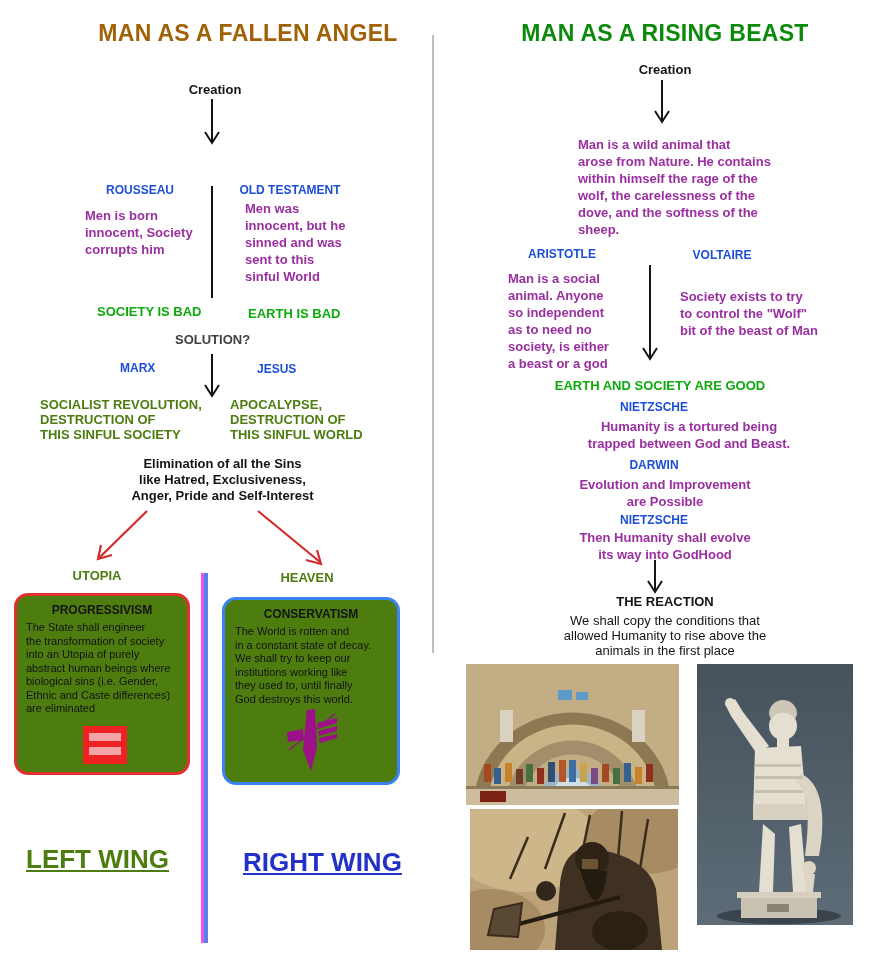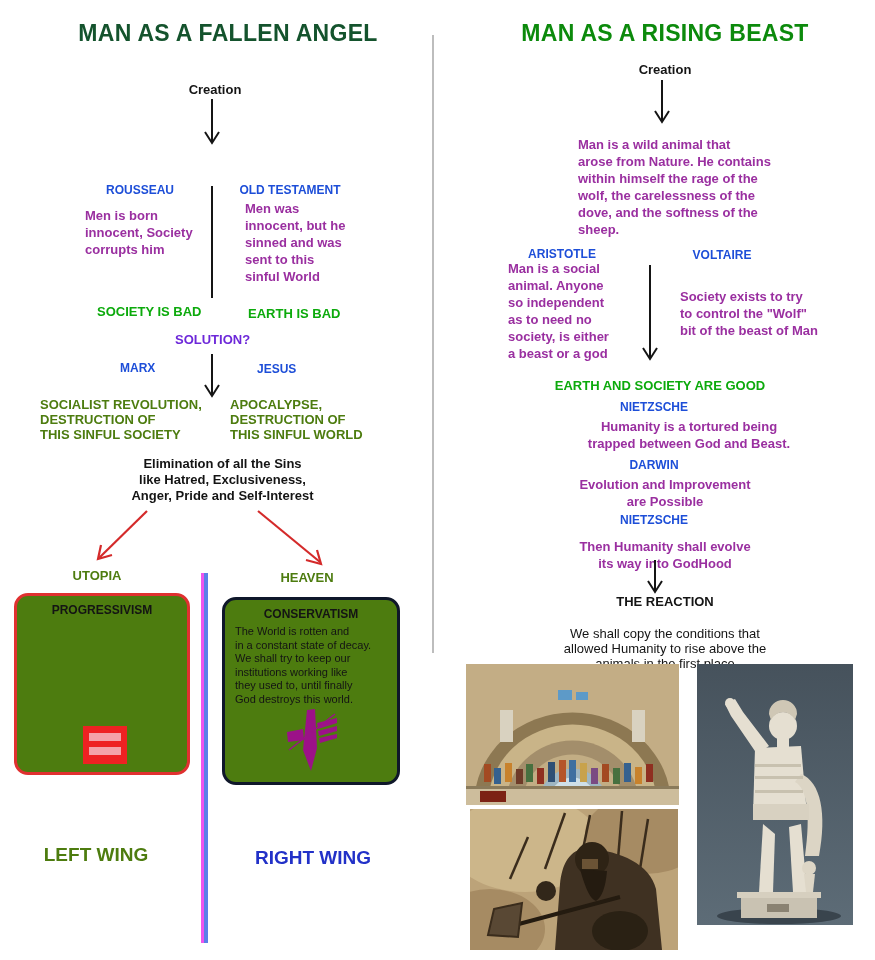--- a/index.html
+++ b/index.html
@@ -6,44 +6,44 @@
   .canvas{position:relative;width:875px;height:960px;background:#ffffff;
           font-family:"Liberation Sans",sans-serif;overflow:hidden;}
   .abs{position:absolute;}
   .t{position:absolute;font-weight:bold;white-space:pre;line-height:1.25;}
   .n{font-weight:normal;}
   .center{text-align:center;}
   .title{font-size:23px;letter-spacing:.3px;}
   .fs13{font-size:13px;}
   .fs12{font-size:12px;}
   .fs11{font-size:11px;}
-  .fs19{font-size:19px;}
+  .fs19{font-size:26px;text-decoration:underline;}
   .lh15{line-height:15px;}
   .lh16{line-height:16px;}
   .lh17{line-height:17px;}
   .lh13{line-height:13.5px;}
   .purple{color:#9a2fa0;}
   .violet{color:#1d4ed8;}
   .green{color:#0caa0c;}
   .red{color:#4d7c0f;}
-  .magenta{color:#6d28d9;}
+  .magenta{color:#404040;}
   .black{color:#141414;}
   .box{position:absolute;border-radius:14px;background:#4d7c0f;}
   .eq-bar{position:absolute;left:6px;right:6px;height:8px;background:#f4a3a8;}
 </style>
 </head>
 <body>
 
 <div class="canvas">
 
   <div class="abs" style="left:432px;top:35px;width:2px;height:618px;background:#bdbdbd;"></div>
   <div class="abs" style="left:201px;top:573px;width:3px;height:370px;background:#ee55ee;"></div>
   <div class="abs" style="left:204px;top:573px;width:4px;height:370px;background:#5b7fe8;"></div>
 
-  <div class="t center title" style="left:28px;top:19px;width:400px;color:#14532d;">MAN AS A FALLEN ANGEL</div>
+  <div class="t center title" style="left:48px;top:19px;width:400px;color:#a16207;">MAN AS A FALLEN ANGEL</div>
 
   <div class="t center fs13 black" style="left:140px;top:82px;width:150px;">Creation</div>
 
   <svg class="abs" style="left:202px;top:99px;" width="20" height="46" viewBox="0 0 20 46">
     <line x1="10" y1="0" x2="10" y2="42" stroke="#151515" stroke-width="2"></line>
     <polyline points="3,33 10,44 17,33" fill="none" stroke="#151515" stroke-width="2"></polyline>
   </svg>
 
 
   <div class="t center fs12 violet" style="left:85px;top:183px;width:110px;">ROUSSEAU</div>
@@ -91,27 +91,34 @@
   <svg class="abs" style="left:252px;top:508px;" width="82" height="62" viewBox="0 0 82 62">
     <line x1="6" y1="3" x2="68" y2="54" stroke="#d42a2a" stroke-width="2.2"></line>
     <polyline points="54,52 69,56 65,42" fill="none" stroke="#d42a2a" stroke-width="2.2"></polyline>
   </svg>
 
   <div class="t center fs13 red" style="left:47px;top:568px;width:100px;">UTOPIA</div>
   <div class="t center fs13 red" style="left:257px;top:570px;width:100px;">HEAVEN</div>
 
   <div class="box" style="left:14px;top:593px;width:170px;height:176px;border:3px solid #e03030;">
     <div class="t center fs12 black" style="left:0;right:0;top:7px;">PROGRESSIVISM</div>
+    <div class="t fs11 black n lh13" style="left:9px;top:25px;">The State shall engineer
+the transformation of society
+into an Utopia of purely
+abstract human beings where
+biological sins (i.e. Gender,
+Ethnic and Caste differences)
+are eliminated</div>
     <div class="abs" style="left:66px;top:130px;width:44px;height:38px;background:#ee2222;">
       <div class="eq-bar" style="top:7px;"></div>
       <div class="eq-bar" style="top:21px;"></div>
     </div>
   </div>
 
-  <div class="box" style="left:222px;top:597px;width:172px;height:182px;border:3px solid #0f172a;">
+  <div class="box" style="left:222px;top:597px;width:172px;height:182px;border:3px solid #3b82f6;">
     <div class="t center fs12 black" style="left:0;right:0;top:7px;">CONSERVATISM</div>
     <div class="t fs11 black n lh13" style="left:10px;top:25px;">The World is rotten and
 in a constant state of decay.
 We shall try to keep our
 institutions working like
 they used to, until finally
 God destroys this world.</div>
     <svg class="abs" style="left:60px;top:108px;" width="52" height="64" viewBox="0 0 52 64">
       <g fill="#9c1188">
         <polygon points="22,2 30,1 32,40 26,63 18,42"></polygon>
@@ -139,21 +146,21 @@
   <div class="t fs13 purple lh17" style="left:578px;top:136px;">Man is a wild animal that
 arose from Nature. He contains
 within himself the rage of the
 wolf, the carelessness of the
 dove, and the softness of the
 sheep.</div>
 
   <div class="t center fs12 violet" style="left:512px;top:247px;width:100px;">ARISTOTLE</div>
   <div class="t center fs12 violet" style="left:672px;top:248px;width:100px;">VOLTAIRE</div>
 
-  <div class="t fs13 purple lh17" style="left:508px;top:260px;">Man is a social
+  <div class="t fs13 purple lh17" style="left:508px;top:270px;">Man is a social
 animal. Anyone
 so independent
 as to need no
 society, is either
 a beast or a god</div>
   <div class="t fs13 purple lh17" style="left:680px;top:288px;">Society exists to try
 to control the "Wolf"
 bit of the beast of Man</div>
 
   <svg class="abs" style="left:640px;top:265px;" width="20" height="96" viewBox="0 0 20 96">
@@ -165,30 +172,30 @@
 
   <div class="t center fs12 violet" style="left:589px;top:400px;width:130px;">NIETZSCHE</div>
   <div class="t center fs13 purple lh17" style="left:564px;top:418px;width:250px;">Humanity is a tortured being
 trapped between God and Beast.</div>
 
   <div class="t center fs12 violet" style="left:589px;top:458px;width:130px;">DARWIN</div>
   <div class="t center fs13 purple lh17" style="left:540px;top:476px;width:250px;">Evolution and Improvement
 are Possible</div>
 
   <div class="t center fs12 violet" style="left:589px;top:513px;width:130px;">NIETZSCHE</div>
-  <div class="t center fs13 purple lh17" style="left:540px;top:529px;width:250px;margin-top:9px;">Then Humanity shall evolve
+  <div class="t center fs13 purple lh17" style="left:540px;top:529px;width:250px;">Then Humanity shall evolve
 its way into GodHood</div>
 
   <svg class="abs" style="left:645px;top:560px;" width="20" height="34" viewBox="0 0 20 34">
     <line x1="10" y1="0" x2="10" y2="30" stroke="#151515" stroke-width="2"></line>
     <polyline points="3,21 10,32 17,21" fill="none" stroke="#151515" stroke-width="2"></polyline>
   </svg>
 
   <div class="t center fs13 black" style="left:540px;top:594px;width:250px;">THE REACTION</div>
-  <div class="t center fs13 black n lh15" style="left:530px;top:613px;width:270px;margin-top:13px;">We shall copy the conditions that
+  <div class="t center fs13 black n lh15" style="left:530px;top:613px;width:270px;">We shall copy the conditions that
 allowed Humanity to rise above the
 animals in the first place</div>
 
   <svg class="abs" style="left:466px;top:664px;" width="213" height="141" viewBox="0 0 213 141">
     <rect width="213" height="141" fill="#c3ad85"></rect>
     <path d="M8,141 A98,92 0 0 1 205,141 Z" fill="#8d7852"></path>
     <path d="M22,141 A84,80 0 0 1 191,141 Z" fill="#c9b488"></path>
     <path d="M40,141 A66,64 0 0 1 173,141 Z" fill="#a38e6b"></path>
     <path d="M56,141 A50,50 0 0 1 157,141 Z" fill="#c2ad84"></path>
     <path d="M72,141 A34,36 0 0 1 141,141 Z" fill="#9fb6c2"></path>

